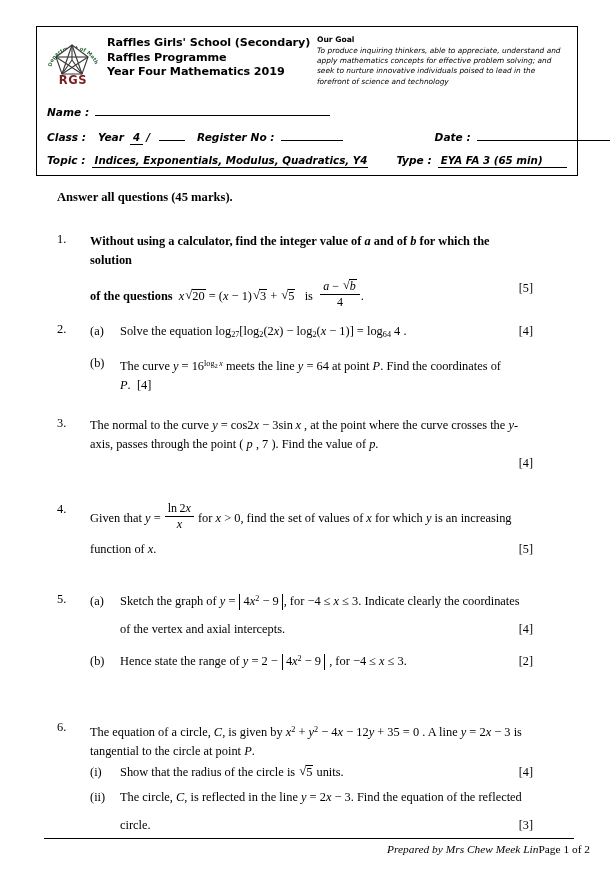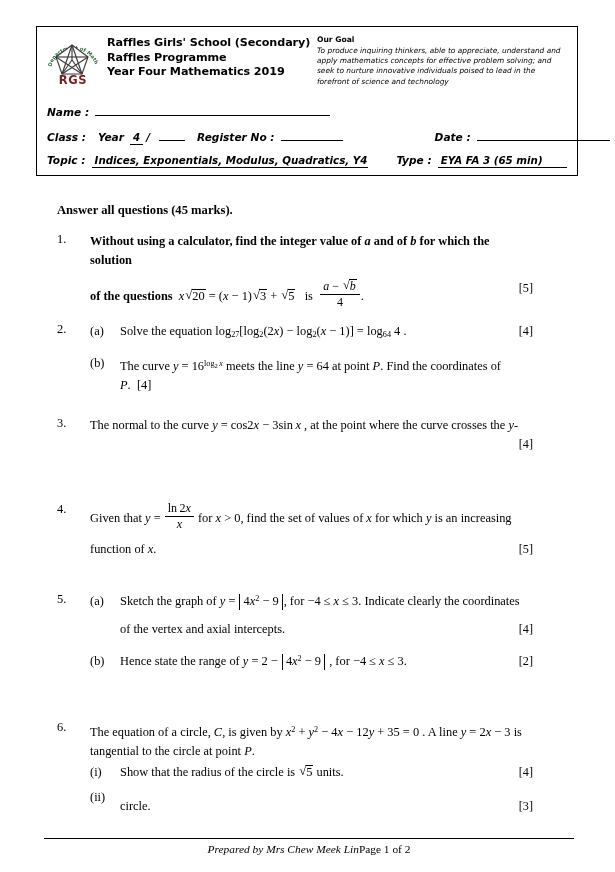--- a/index.html
+++ b/index.html
@@ -126,21 +126,21 @@
   .date-label { margin-left: 92px; white-space: nowrap; }
   .date-line { width: 133px; }
   .topic-val { width: 270px; }
   .type-label { margin-left: 29px; white-space: nowrap; }
   .type-val { width: 133px; }
 
   
   .instruction {
     position: absolute;
     left: 57px;
-    top: 203px;
+    top: 190px;
     font-family: "Liberation Serif", serif;
     font-weight: bold;
     font-size: 12.6px;
   }
 
   .questions {
     position: absolute;
     left: 0;
     top: 232px;
     width: 615px;
@@ -248,25 +248,25 @@
   
   .footer-rule {
     position: absolute;
     left: 44px;
     top: 838px;
     width: 530px;
     border-top: 1px solid #000;
   }
   .footer {
     position: absolute;
-    left: 44px;
+    left: 60px;
     top: 843px;
     width: 530px;
     display: flex;
-    justify-content: center;
+    justify-content: flex-end;
     font-size: 11.4px;
   }
   .footer-left {
     font-family: "Liberation Serif", serif;
     font-style: italic;
   }
   .footer-right {
     font-family: "Liberation Serif", serif;
     font-style: normal;
   }
@@ -385,20 +385,23 @@
         </div>
       </div>
     </div>
 
     <div class="q" style="height:60px; margin-top:28px;">
       <div class="qnum">3.</div>
       <div class="qbody">
         <div class="qline">
           The normal to the curve&nbsp;<span class="m">y</span><span class="mn"> = </span><span class="mr">cos</span><span class="mn">2</span><span class="m">x</span><span class="mn"> − 3</span><span class="mr">sin</span> <span class="m">x</span> , at the point where the curve crosses the <span class="m">y</span>-
         </div>
+        <div class="qline">
+          axis, passes through the point ( <span class="m">p</span> , 7 ). Find the value of <span class="m">p</span>.
+        </div>
         <div class="qline" style="height:1px;">
           <span class="mk" style="top:0;">[4]</span>
         </div>
       </div>
     </div>
 
     <div class="q" style="height:64px; margin-top:26px;">
       <div class="qnum">4.</div>
       <div class="qbody">
         <div class="qline">
@@ -445,20 +448,21 @@
         <div class="sub" style="margin-top:2px;">
           <div class="sublabel">(i)</div>
           <div class="subbody">
             Show that the radius of the circle is&nbsp;<span class="sqrt"><span class="mn">5</span></span>&nbsp;units.
             <span class="mk">[4]</span>
           </div>
         </div>
         <div class="sub" style="margin-top:6px;">
           <div class="sublabel">(ii)</div>
           <div class="subbody">
+            <div>The circle, <span class="m">C</span>, is reflected in the line&nbsp;<span class="m">y</span><span class="mn"> = 2</span><span class="m">x</span><span class="mn"> − 3</span>. Find the equation of the reflected</div>
             <div style="margin-top:9px;">circle.
               <span class="mk">[3]</span>
             </div>
           </div>
         </div>
       </div>
     </div>
 
   </div>
 

